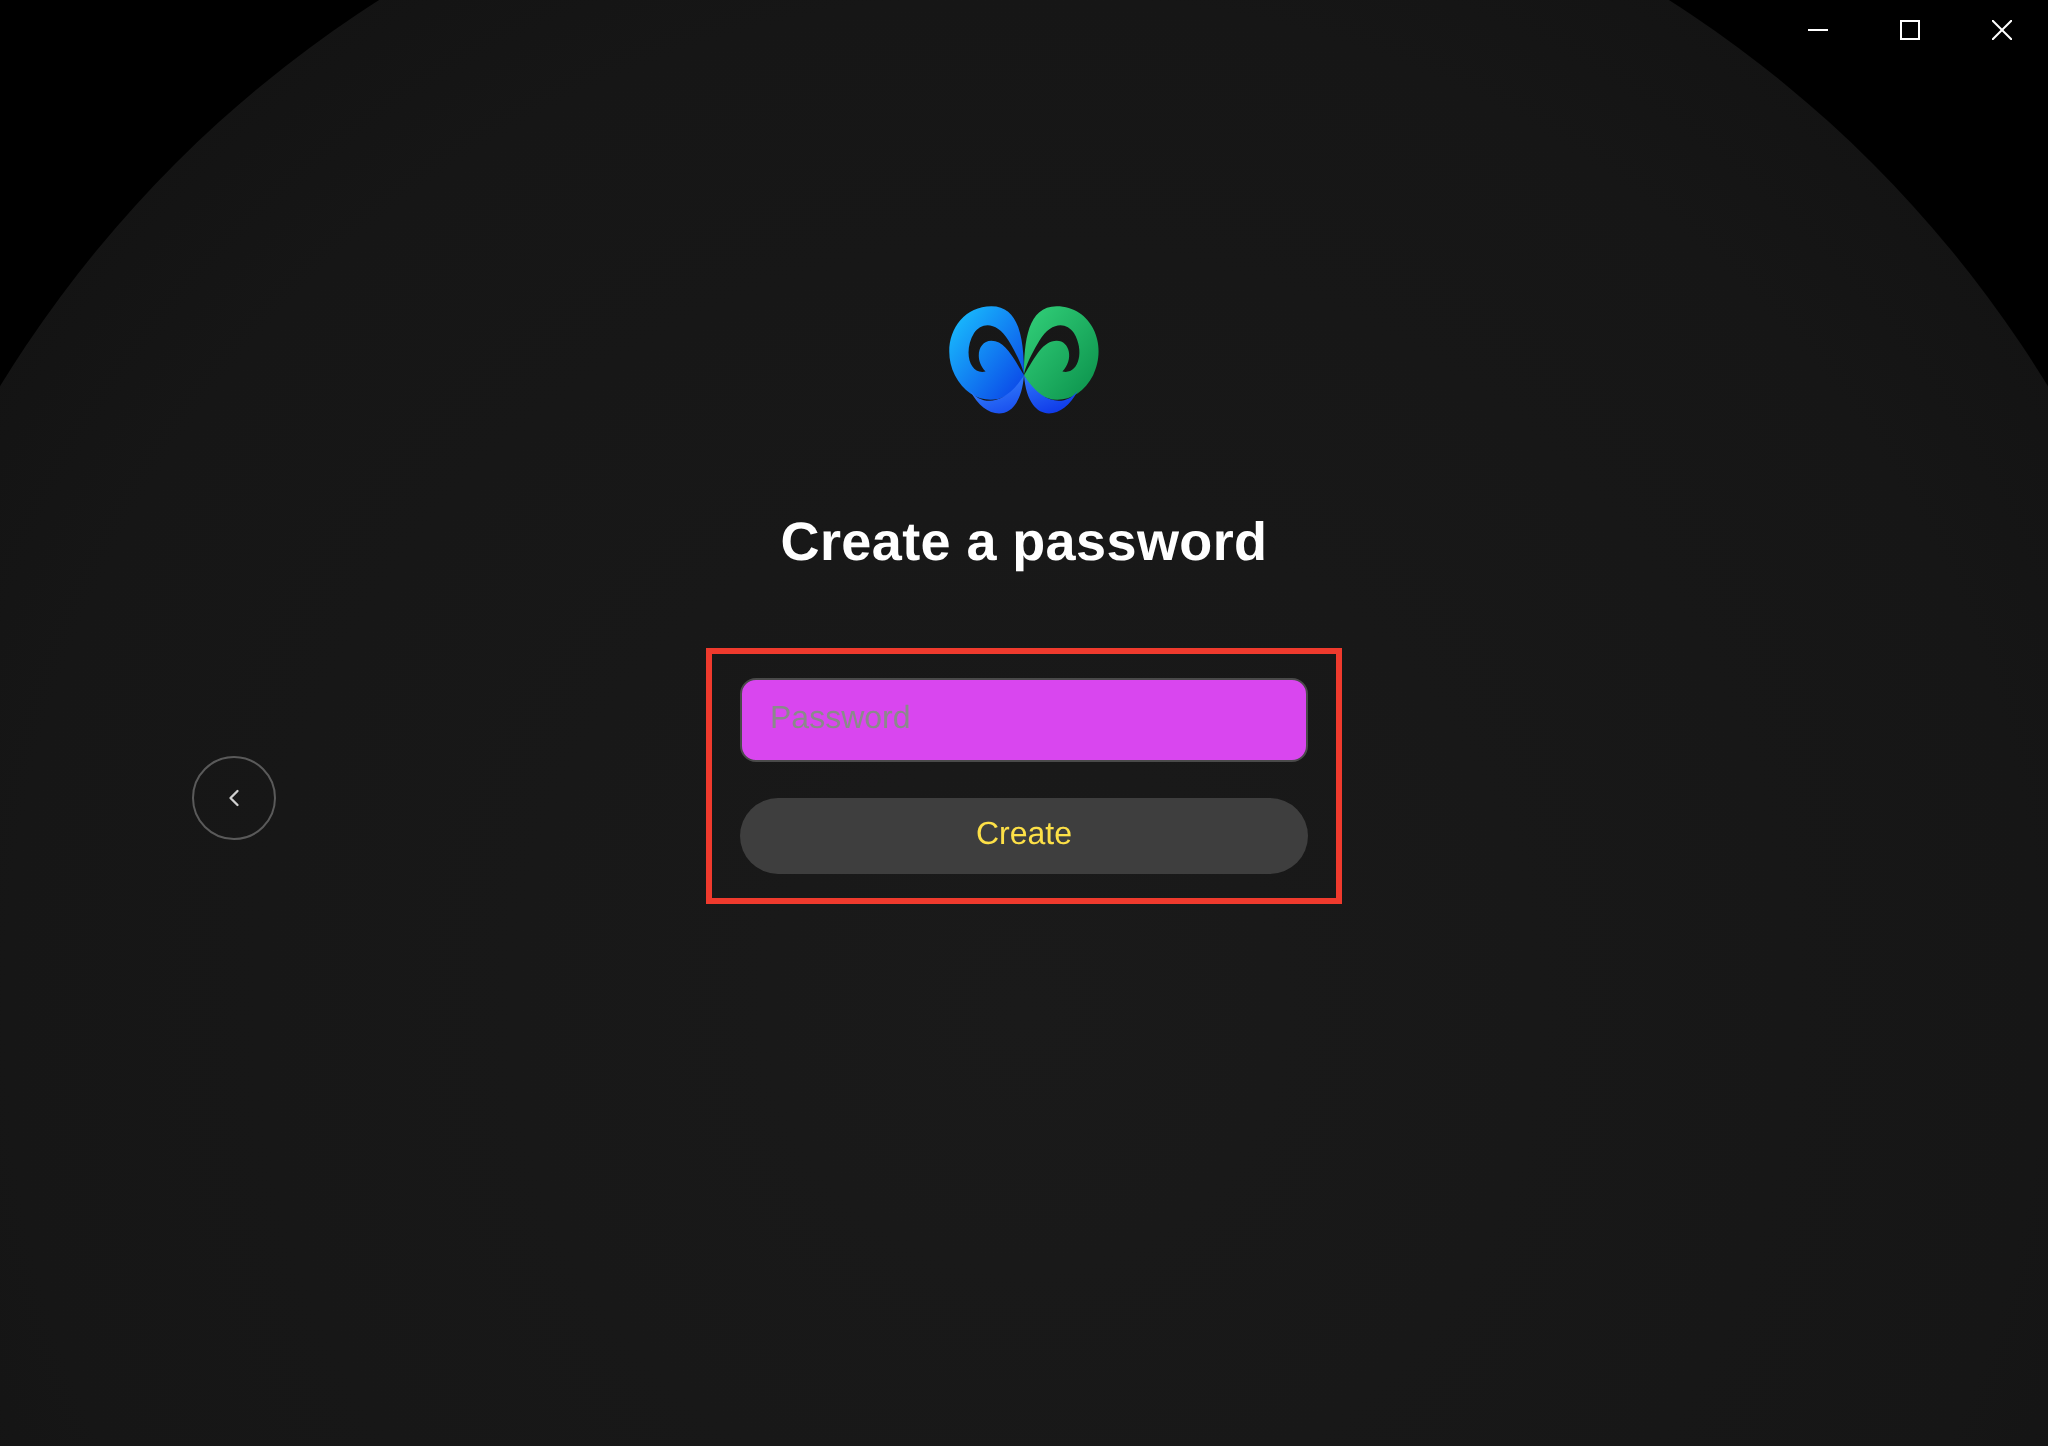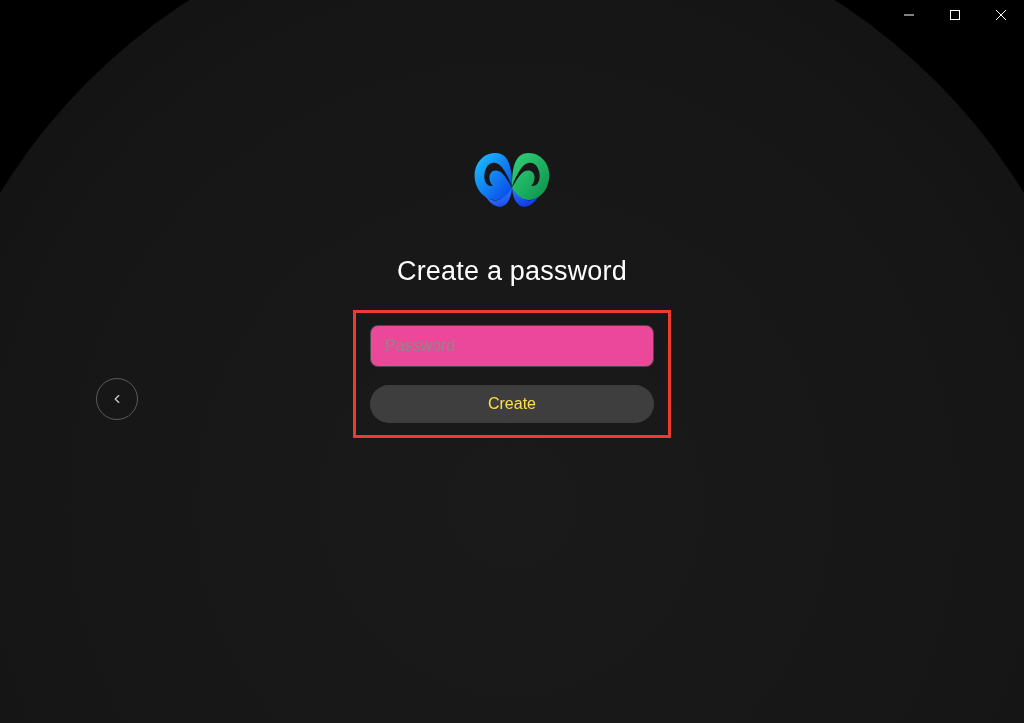--- a/index.html
+++ b/index.html
@@ -77,38 +77,38 @@
       z-index: 5;
     }
     .logo {
       width: 96px;
       height: 96px;
       margin-bottom: 28px;
     }
     .title {
       color: #ffffff;
       font-size: 27px;
-      font-weight: 400;
-      margin-bottom: 23px;
+      font-weight: 700;
+      margin-bottom: 37px;
       letter-spacing: 0.2px;
       text-align: center;
     }
     .form-panel {
       border: 3px solid #ef3a2d;
       padding: 12px 14px;
       display: flex;
       flex-direction: column;
       gap: 18px;
       width: 318px;
     }
     .password-input {
       height: 42px;
       border-radius: 8px;
       border: 1px solid #4a4a4a;
-      background: #ec4899;
+      background: #d946ef;
       color: #ffffff;
       padding: 0 14px;
       font-size: 16px;
       outline: none;
     }
     .password-input::placeholder {
       color: #8a8a8a;
     }
     .create-button {
       height: 38px;

